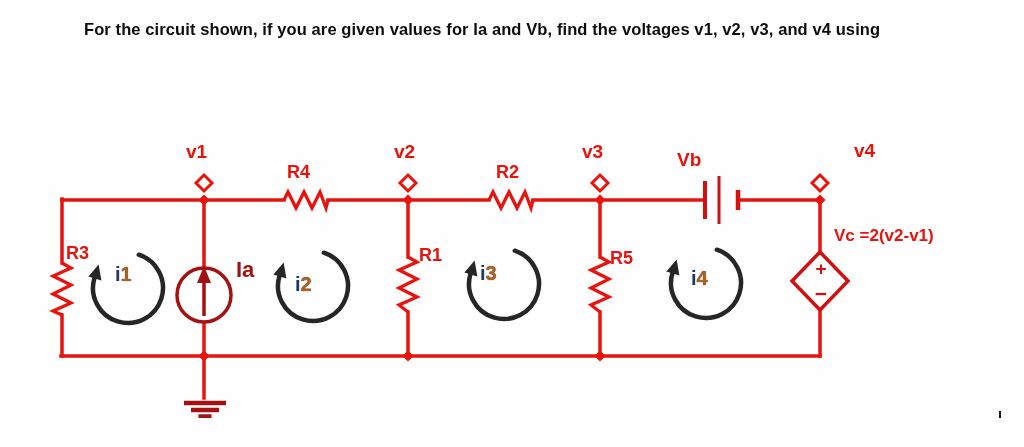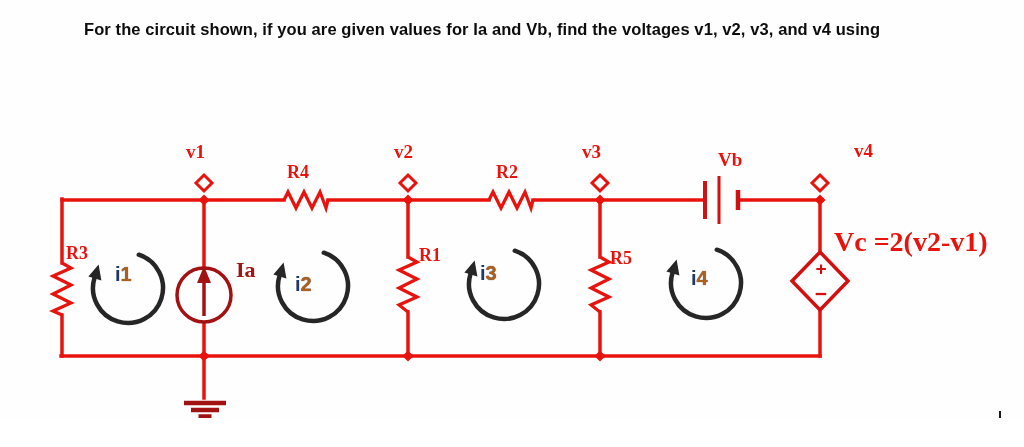--- a/index.html
+++ b/index.html
@@ -18,25 +18,24 @@
     font-weight:700;
     white-space:pre;
     letter-spacing:0.1px;
   }
   .lbl{
     position:absolute;
     font-weight:700;
     color:#e8130c;
     font-size:18px;
     white-space:pre;
-    font-family:Liberation Serif, serif;
   }
   .lbl.node{font-size:19px;}
   .lbl.dark{color:#a31212;font-size:22px;}
-  .lbl.vc{font-size:28px;}
+  .lbl.vc{font-size:17px;}
   .mesh-lbl{
     position:absolute;
     font-weight:700;
     font-size:20px;
     white-space:pre;
   }
   .mesh-lbl .mi{color:#1f3864;}
   .mesh-lbl .mn{color:#b06018;text-shadow:0 0 1px #1f3864;}
   .sign{
     position:absolute;
@@ -140,21 +139,21 @@
       <use href="#meshArrow" x="313" y="286"></use>
       <use href="#meshArrow" x="504" y="284"></use>
       <use href="#meshArrow" x="706" y="283"></use>
     </g>
   </svg>
 
   <div class="lbl node" style="left:186px;top:141px">v1</div>
   <div class="lbl node" style="left:394px;top:141px">v2</div>
   <div class="lbl node" style="left:582px;top:141px">v3</div>
   <div class="lbl node" style="left:854px;top:140px">v4</div>
-  <div class="lbl node" style="left:718px;top:149px">Vb</div>
+  <div class="lbl node" style="left:677px;top:149px">Vb</div>
 
   <div class="lbl" style="left:287px;top:162px">R4</div>
   <div class="lbl" style="left:496px;top:162px">R2</div>
   <div class="lbl" style="left:66px;top:243px">R3</div>
   <div class="lbl" style="left:419px;top:245px">R1</div>
   <div class="lbl" style="left:610px;top:248px">R5</div>
 
   <div class="lbl dark" style="left:236px;top:257px">Ia</div>
   <div class="lbl vc" style="left:834px;top:226px">Vc =2(v2-v1)</div>
   <div class="sign" style="left:812px;top:259px;font-size:19px">+</div>

